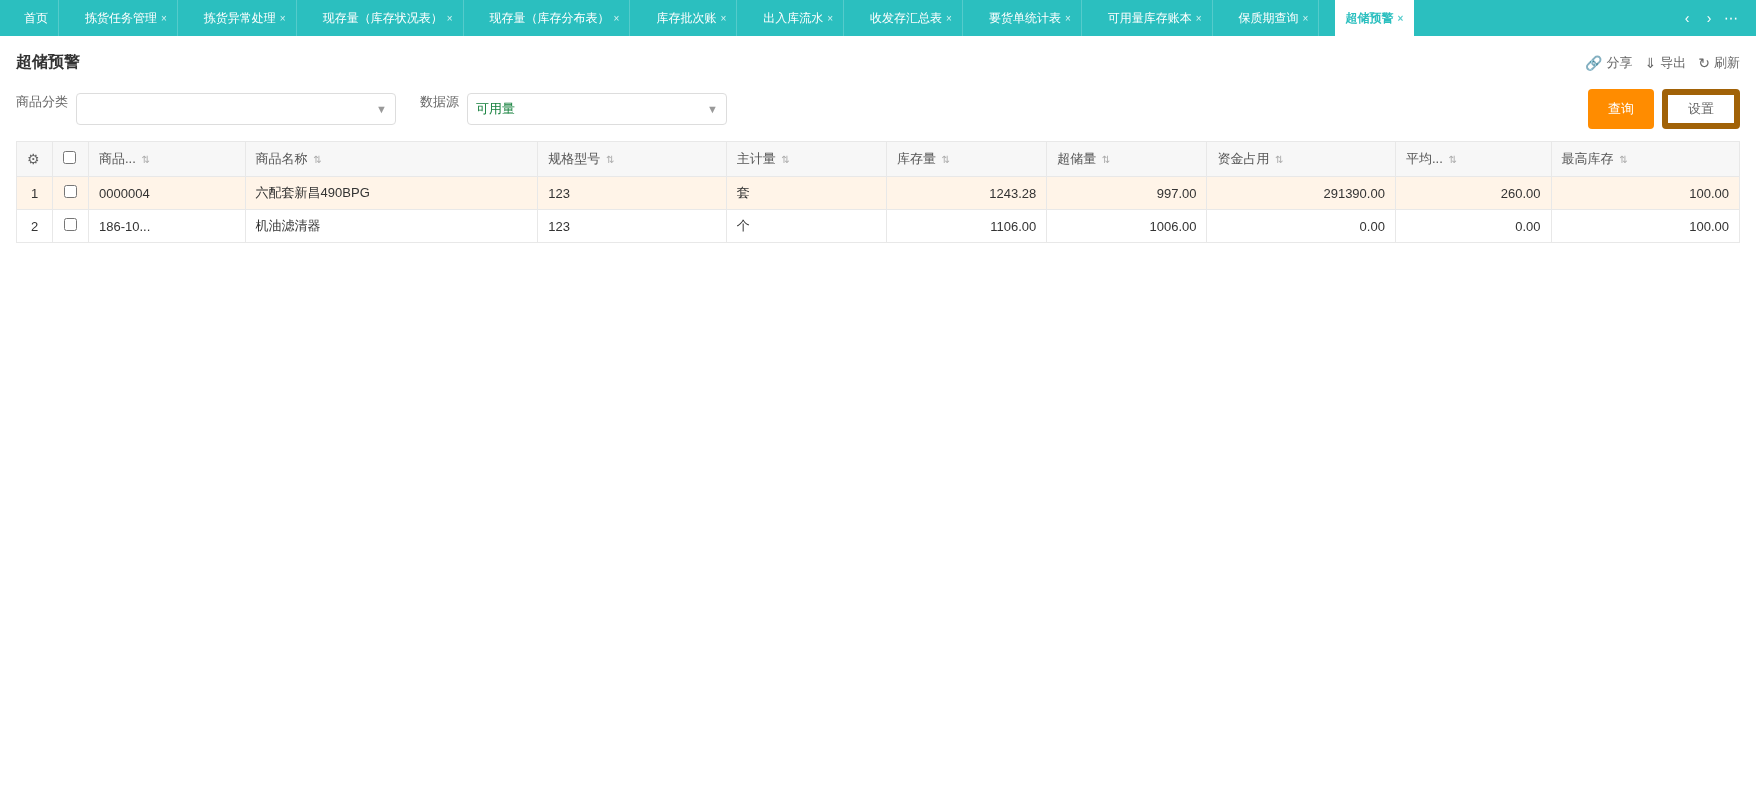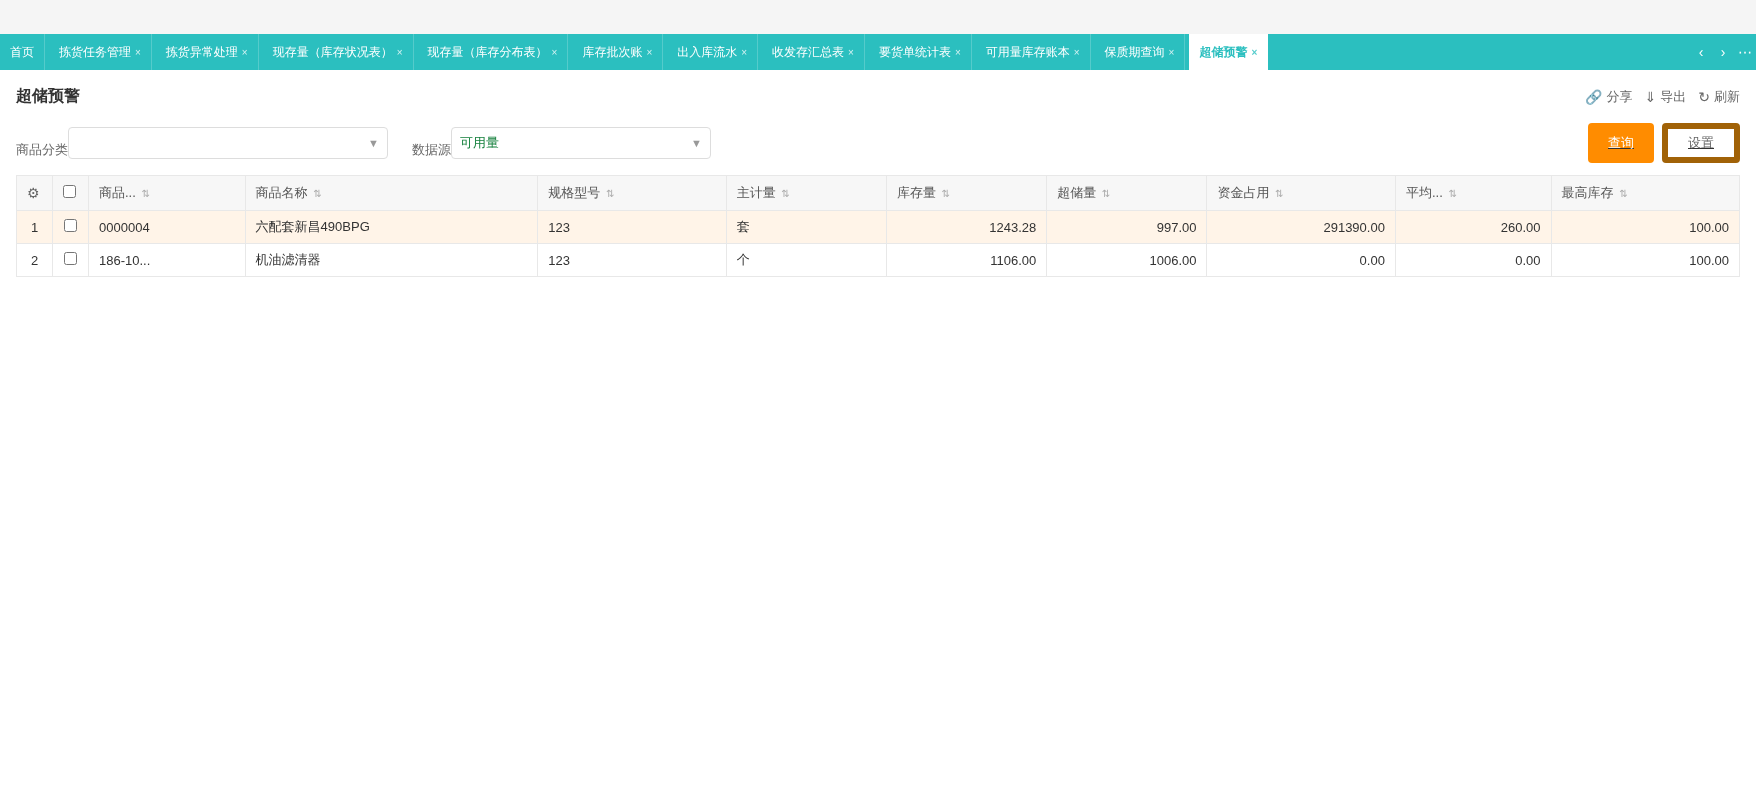--- a/index.html
+++ b/index.html
@@ -4,24 +4,23 @@
   <style>
     * { box-sizing: border-box; margin: 0; padding: 0; }
     body { font-family: 'Microsoft YaHei', Arial, sans-serif; font-size: 13px; background: #f5f5f5; color: #333; }
 
     
     .top-nav {
       background: #2bbfbf;
       display: flex;
       align-items: center;
       height: 36px;
-      padding: 0 0;
+      padding: 0 14px;
       overflow: hidden;
-      gap: 4px;
-      margin-top: 34px;
+      gap: 16px;
     }
     .nav-tab {
       display: flex;
       align-items: center;
       height: 36px;
       padding: 0 10px;
       color: #fff;
       font-size: 12px;
       white-space: nowrap;
       cursor: pointer;
@@ -91,21 +90,22 @@
 
     
     .filter-row {
       display: flex;
       align-items: center;
       gap: 24px;
       margin-bottom: 12px;
     }
     .filter-item {
       display: flex;
-      align-items: flex-end;
+      align-items: flex-start;
+      gap: 8px;
     }
     .filter-label {
       color: #666;
       font-size: 13px;
       white-space: nowrap;
     }
     .filter-select {
       width: 320px;
       height: 32px;
       border: 1px solid #ddd;
@@ -121,21 +121,20 @@
     }
     .filter-select-value {
       color: #15803d;
     }
     .filter-select-arrow { color: #999; font-size: 11px; }
 
     .filter-actions {
       margin-left: auto;
       display: flex;
       gap: 8px;
-      text-decoration: underline;
     }
     .btn-primary {
       background: #ff8c00;
       color: #fff;
       border: none;
       border-radius: 4px;
       padding: 6px 20px;
       cursor: pointer;
       font-size: 13px;
     }

